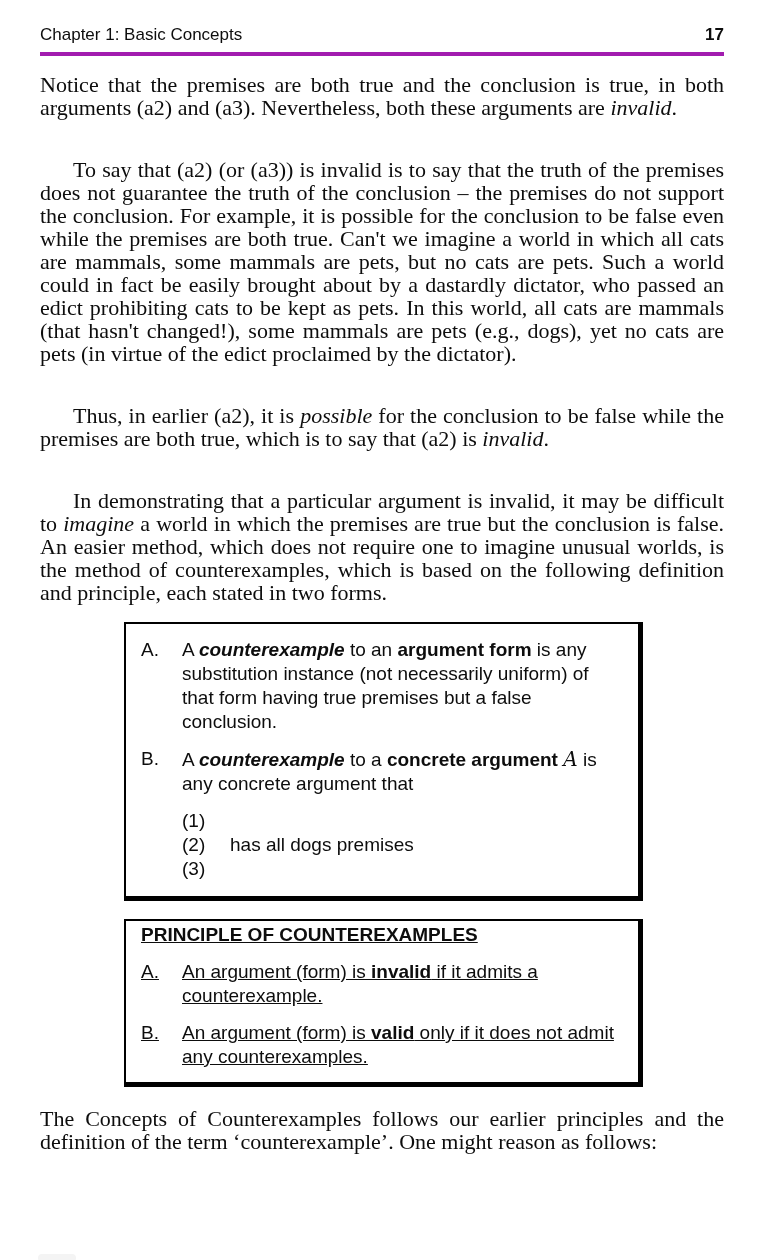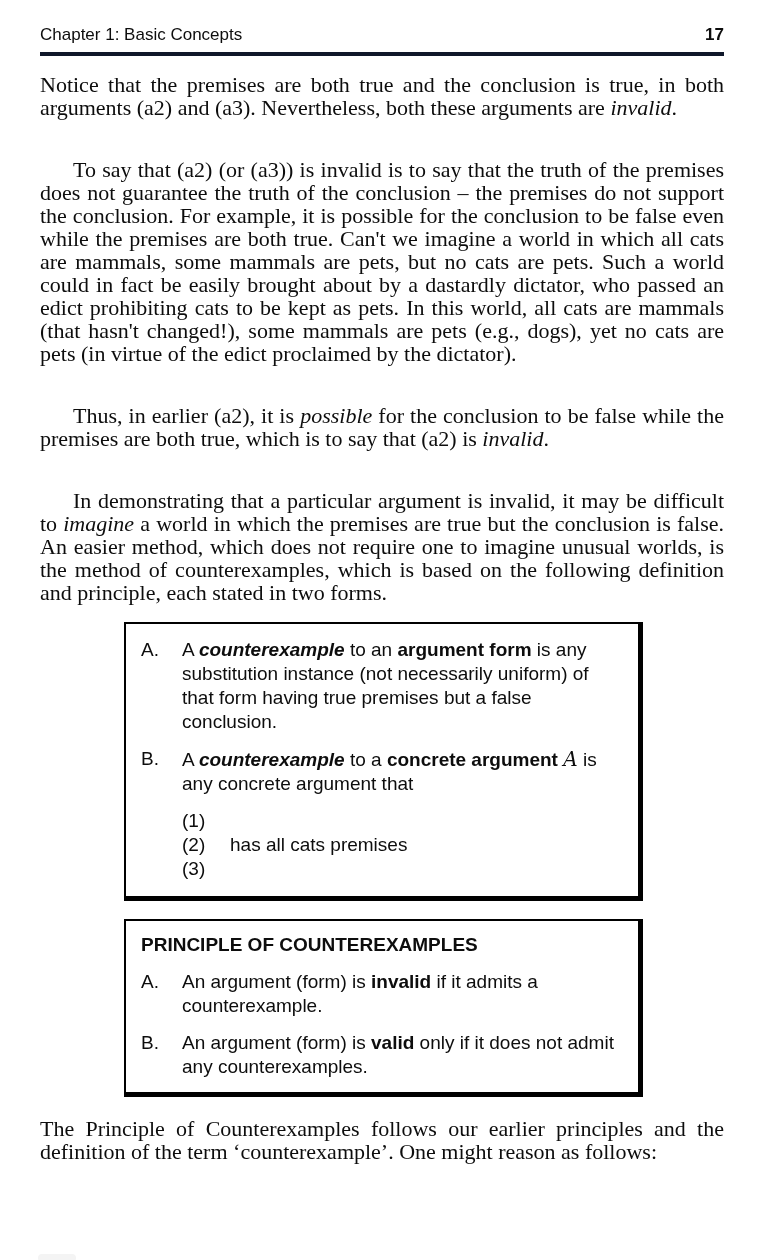--- a/index.html
+++ b/index.html
@@ -18,21 +18,21 @@
     padding: 25px 41px 0 40px;
   }
 
   
   .running-header {
     display: flex;
     justify-content: space-between;
     align-items: baseline;
     font-family: "Liberation Sans", sans-serif;
     font-size: 17px;
-    border-bottom: 4px solid #0f172a;
+    border-bottom: 4px solid #a21caf;
     padding-bottom: 7px;
   }
   .page-number { font-weight: bold; }
 
   
   .para {
     font-family: "Liberation Serif", serif;
     font-size: 22px;
     line-height: 23px;
     text-align: justify;
@@ -55,21 +55,21 @@
     text-align: left;
   }
   .box-item { display: flex; margin-top: 13px; }
   .box-item:first-child { margin-top: 0; }
   .item-label { flex: 0 0 41px; }
   .item-body { flex: 1 1 auto; }
   .sublist { margin-top: 13px; }
   .sub-item { display: flex; }
   .sub-label { flex: 0 0 48px; }
 
-  .principle-box { padding-top: 12px; padding-bottom: 13px; }
+  .principle-box { padding-top: 2px; padding-bottom: 13px; text-decoration: underline; }
   .box-title { font-weight: bold; margin-bottom: 13px; }
 
   
   .run-i  { font-style: italic; }
   .run-b  { font-weight: bold; }
   .run-bi { font-weight: bold; font-style: italic; }
   .run-script {
     font-family: "DejaVu Serif", serif;
     font-style: italic;
     font-size: 20px;
@@ -112,21 +112,21 @@
     <div class="box-item">
       <span class="item-label">B.</span>
       <div class="item-body">
         <div><span>A </span><span class="run-bi">counterexample</span><span> to a </span><span class="run-b">concrete argument</span><span> </span><span class="run-script">A</span><span> is any concrete argument that</span></div>
         <div class="sublist">
           <div class="sub-item">
             <span class="sub-label">(1)</span>
           </div>
           <div class="sub-item">
             <span class="sub-label">(2)</span>
-            <span><span>has all cats premises</span></span>
+            <span><span>has all dogs premises</span></span>
           </div>
           <div class="sub-item">
             <span class="sub-label">(3)</span>
           </div>
         </div>
       </div>
     </div>
   </div>
 
   <div class="def-box principle-box">
@@ -134,17 +134,17 @@
     <div class="box-item">
       <span class="item-label">A.</span>
       <div class="item-body"><span>An argument (form) is </span><span class="run-b">invalid</span><span> if it admits a counterexample.</span></div>
     </div>
     <div class="box-item">
       <span class="item-label">B.</span>
       <div class="item-body"><span>An argument (form) is </span><span class="run-b">valid</span><span> only if it does not admit any counterexamples.</span></div>
     </div>
   </div>
 
-  <p class="para" style="margin-top:20px"><span>The Principle of Counterexamples follows our earlier principles and the definition of the term ‘counterexample’.  One might reason as follows:</span></p>
+  <p class="para" style="margin-top:20px"><span>The Concepts of Counterexamples follows our earlier principles and the definition of the term ‘counterexample’.  One might reason as follows:</span></p>
 
 </div>
 
 <div class="scan-smudge"></div>
 
 </body></html>

